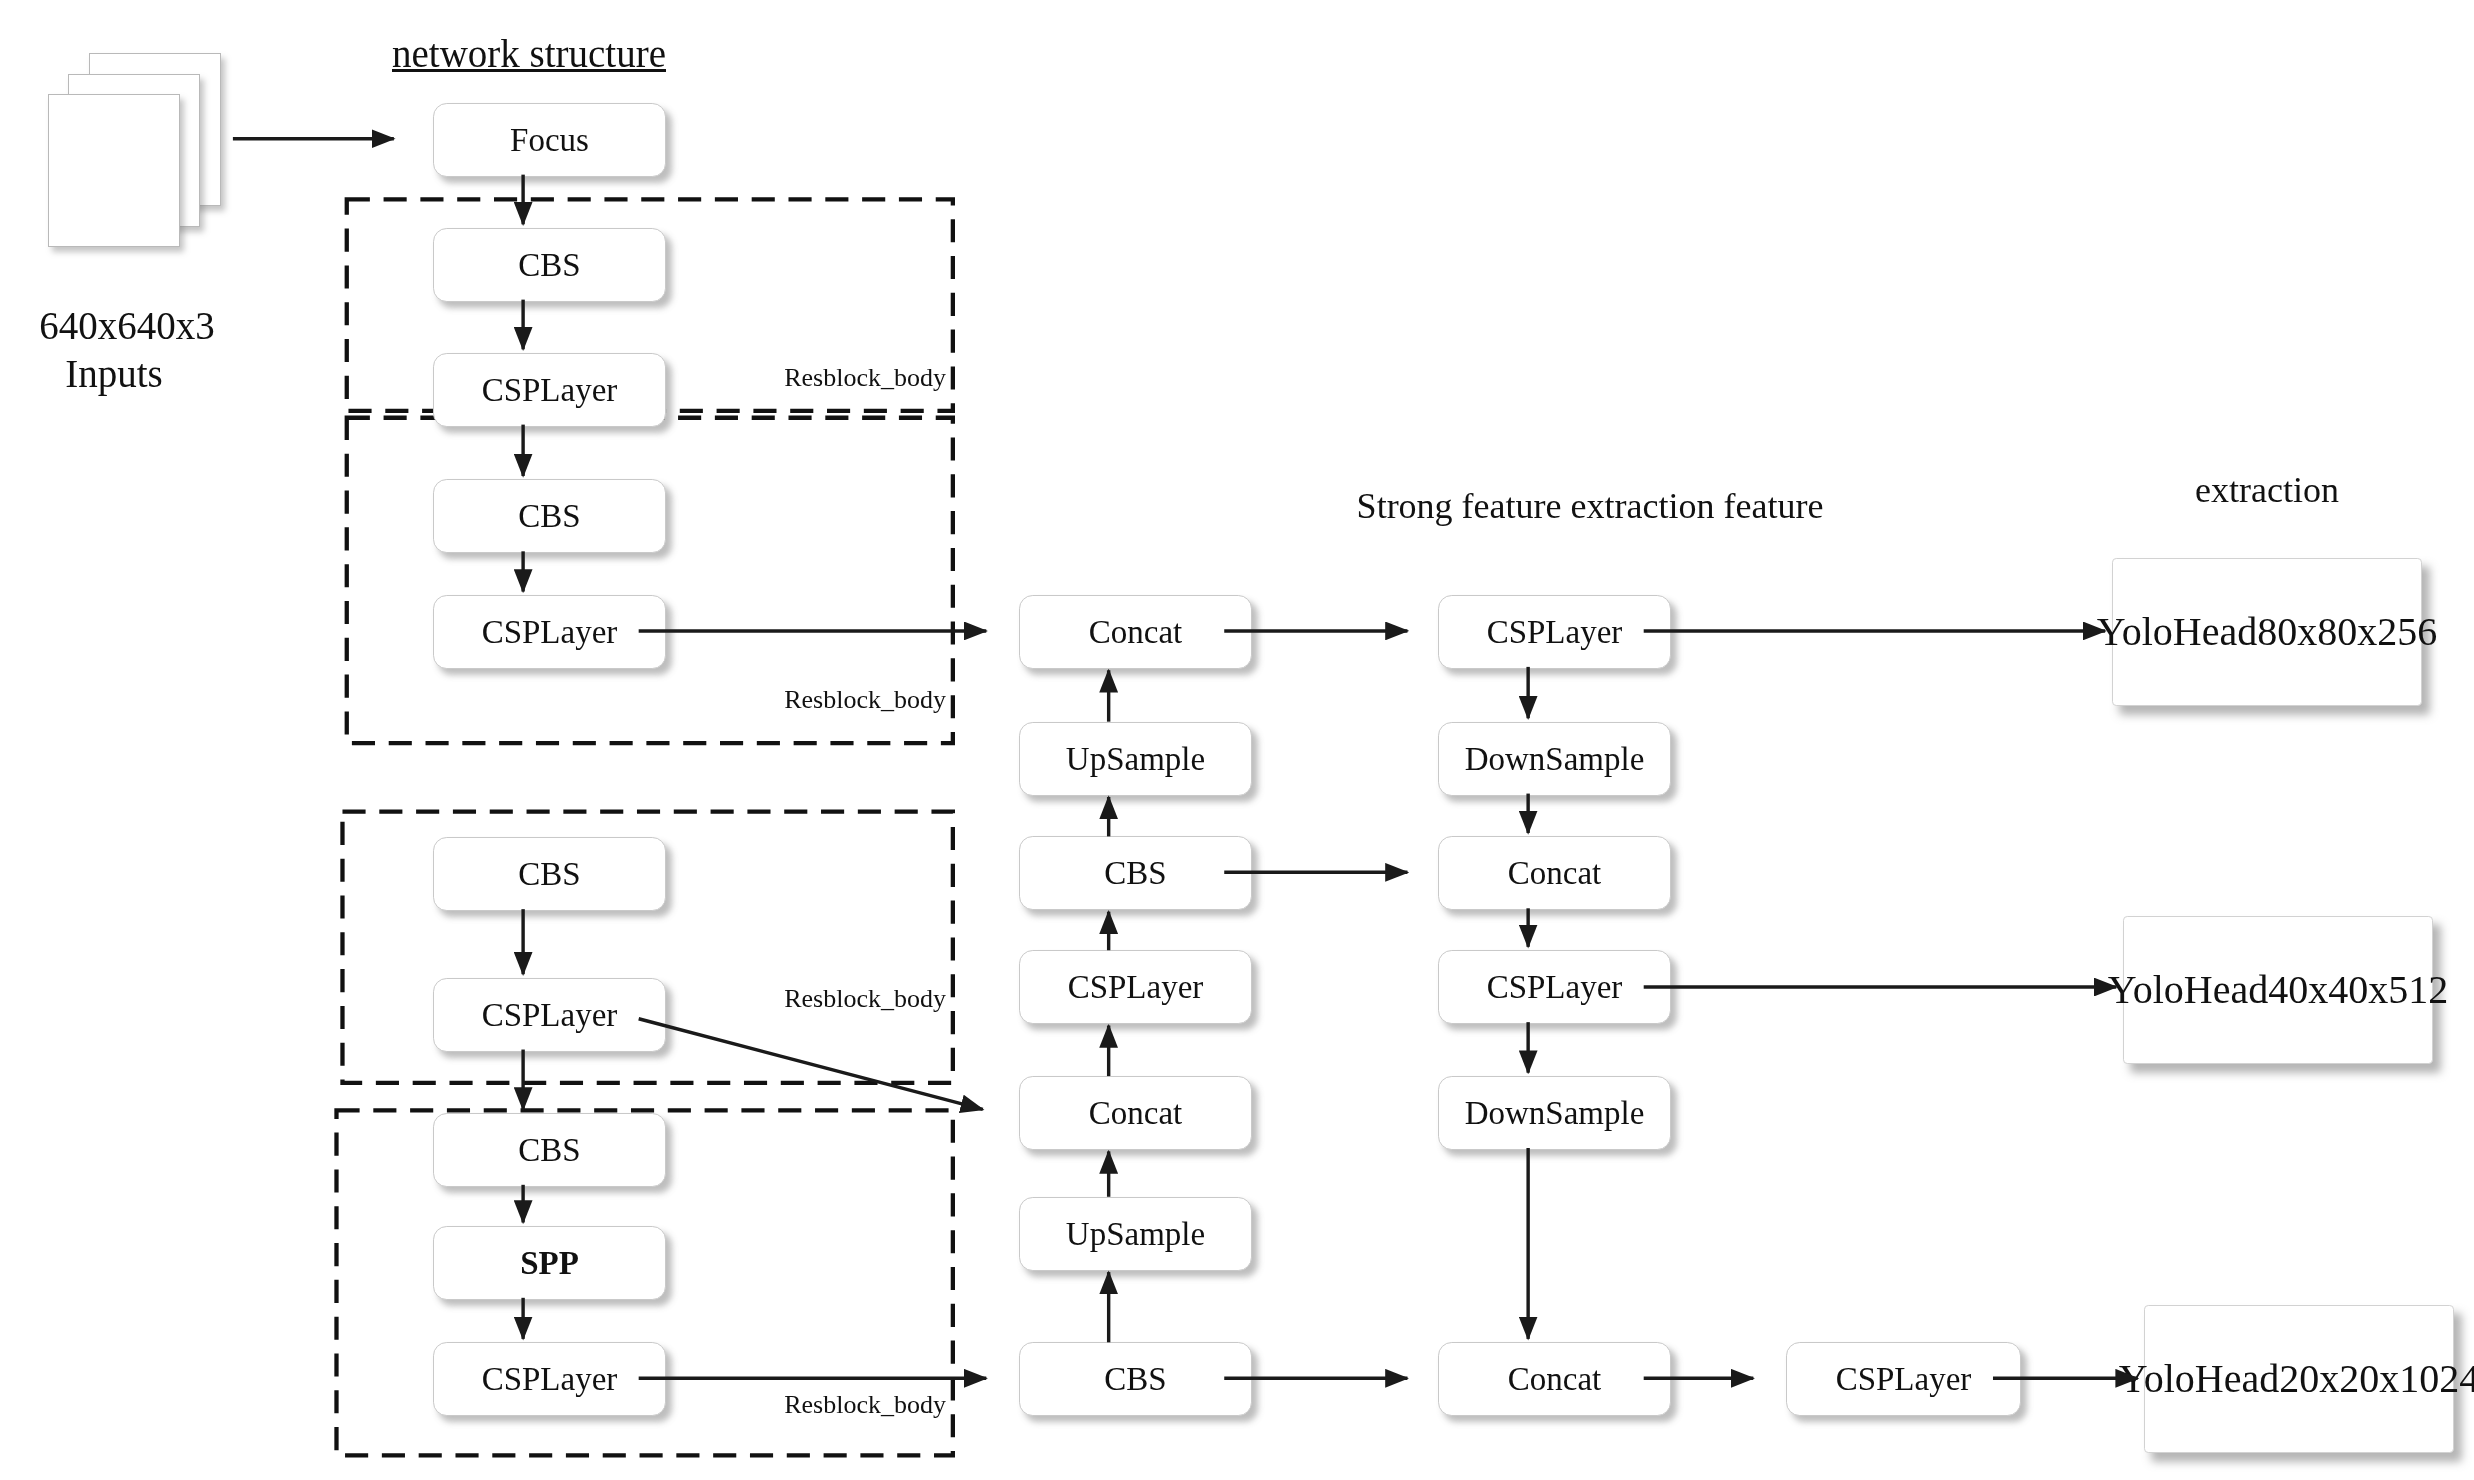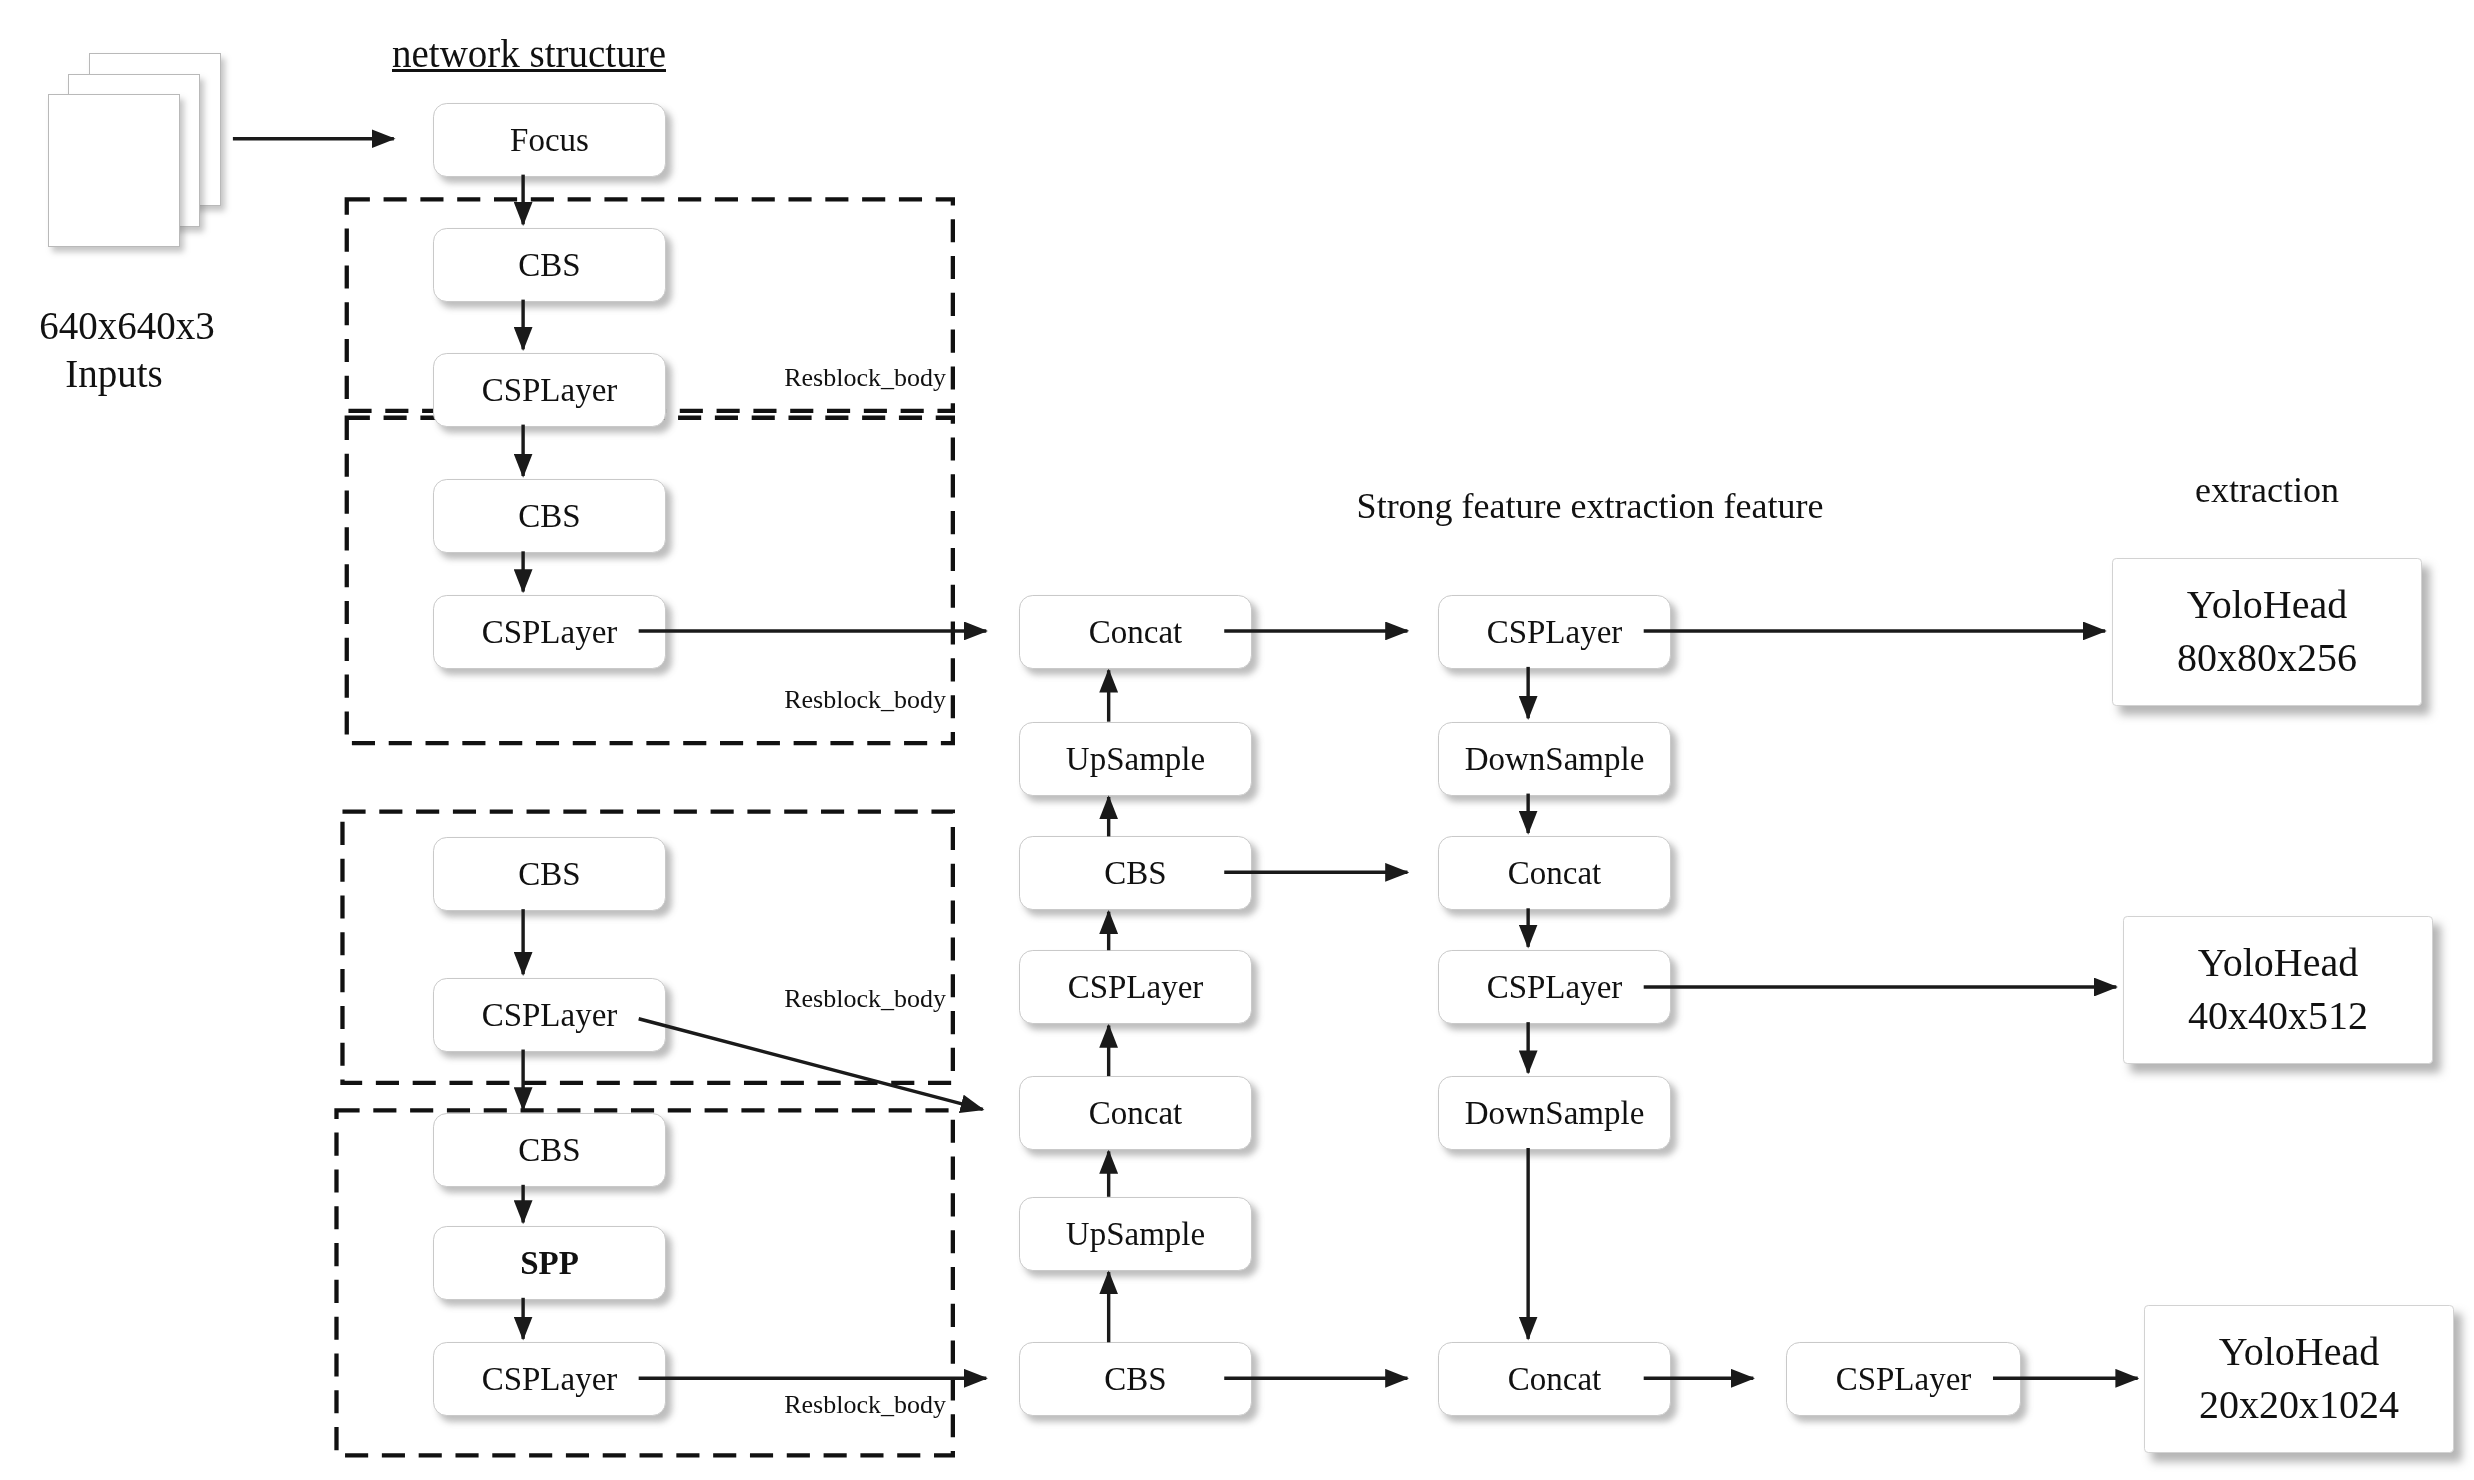--- a/index.html
+++ b/index.html
@@ -34,21 +34,21 @@
     white-space: nowrap;
     margin-left: 26px;
   }
   .head-node {
     position: absolute;
     width: 308px; height: 146px;
     background: #ffffff;
     border: 1.7px solid #d2d2d2;
     border-radius: 4.3px;
     box-shadow: 7.7px 8.6px 8.6px rgba(110,110,110,0.5);
-    display: flex; flex-direction: column; align-items: center; justify-content: center;
+    display: flex; flex-direction: row; align-items: center; justify-content: center;
     font-size: 40px;
     line-height: 1.32;
     white-space: nowrap;
   }
   .img-card {
     position: absolute;
     width: 130px; height: 151px;
     background: #ffffff;
     border: 1.7px solid #b9b9b9;
     box-shadow: 4.3px 5.1px 6px rgba(110,110,110,0.4);

